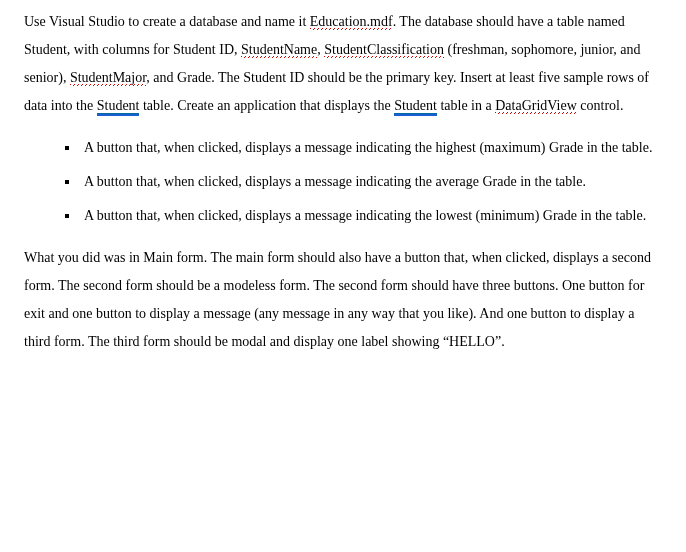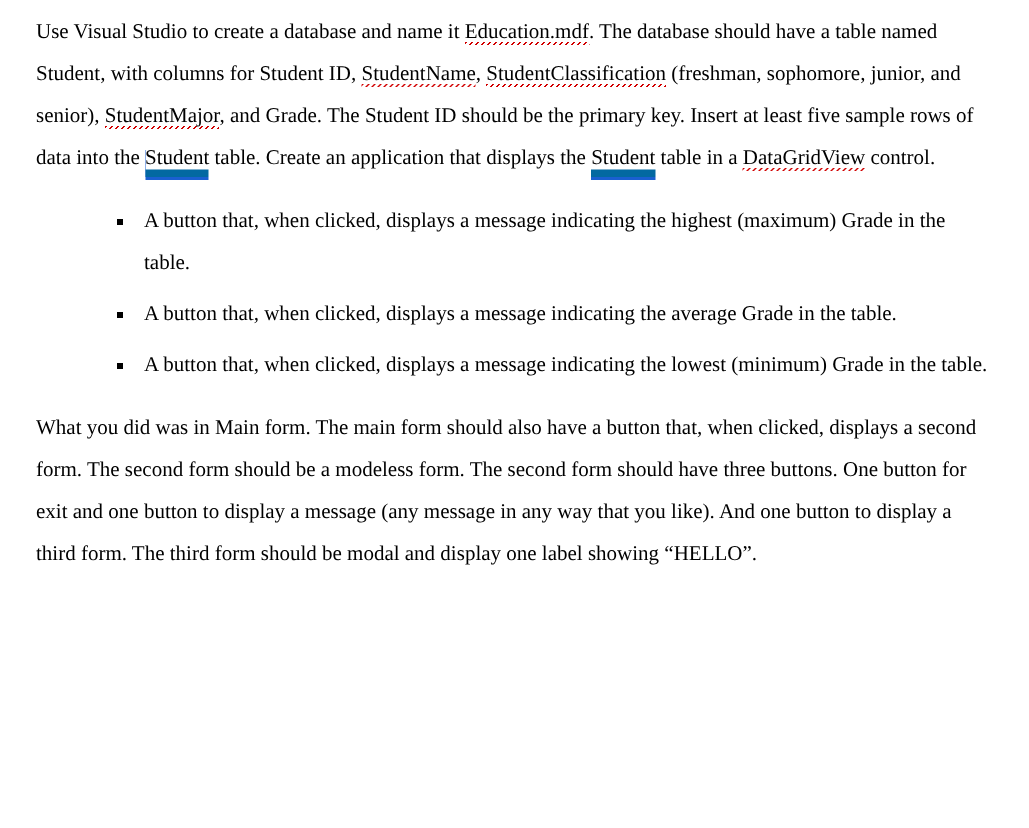--- a/index.html
+++ b/index.html
@@ -20,34 +20,33 @@
     margin: 0 0 14px 0;
   }
   ul.bullets {
     list-style-type: square;
     padding-left: 56px;
     margin: 0 0 14px 0;
   }
   ul.bullets li {
     padding-left: 4px;
     margin-bottom: 6px;
-    margin-left: 12px;
   }
   
   .sq-red {
     background-image: repeating-linear-gradient(135deg,
       #d10000 0, #d10000 1px, transparent 1px, transparent 3px);
     background-repeat: repeat-x;
     background-position: 0 100%;
     background-size: 4px 2px;
     padding-bottom: 1px;
   }
   
   .sq-blue {
-    border-bottom: 5px solid #0369a1;
+    border-bottom: 1px solid #0369a1;
     box-shadow: 0 2px 0 0 #1a5fd0;
     padding-bottom: 0px;
   }
 </style>
 </head>
 <body>
 
 <div class="page">
 
   <p class="para">

